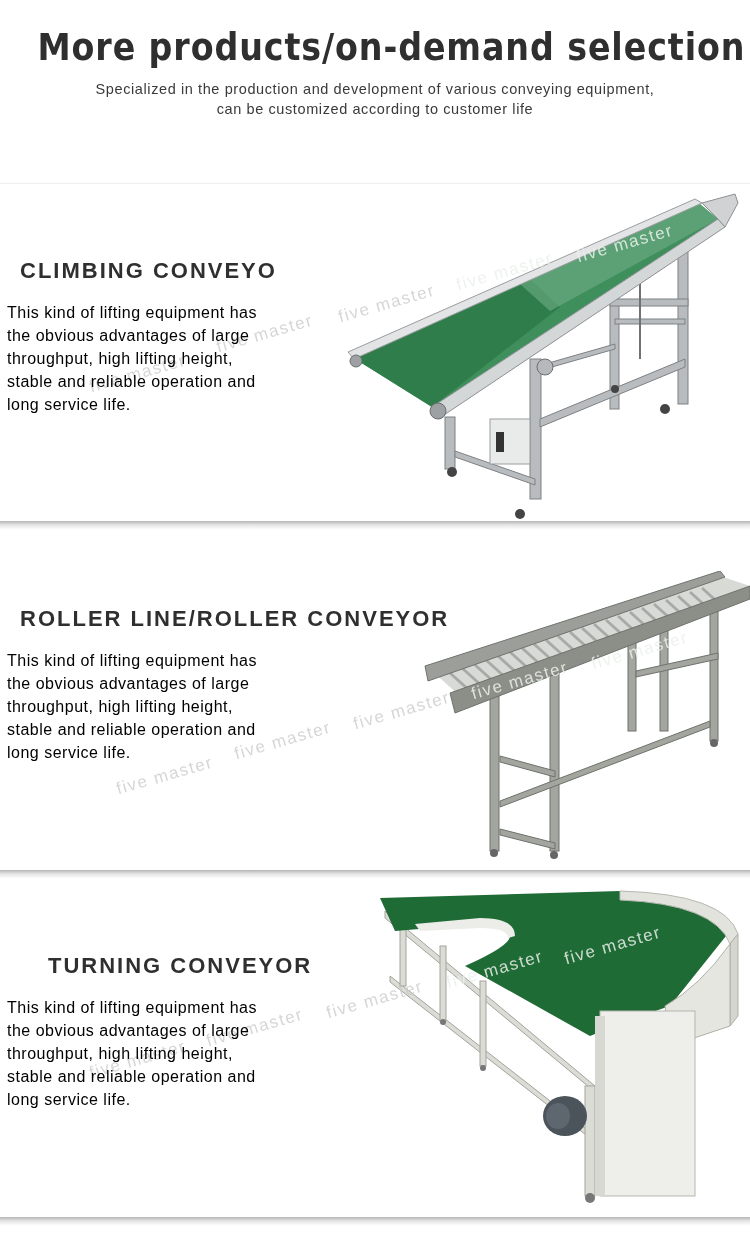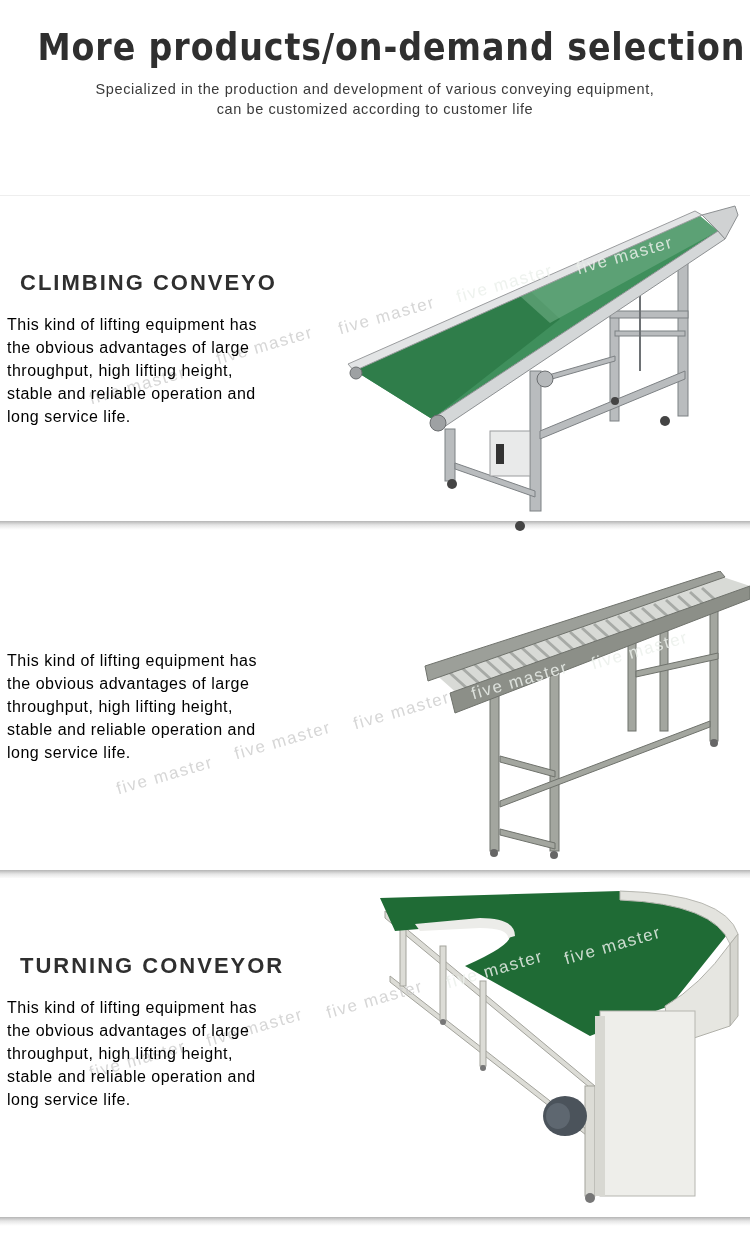--- a/index.html
+++ b/index.html
@@ -7,21 +7,21 @@
          font-family: "Liberation Sans", "DejaVu Sans", sans-serif; color: #333; }
   .hero { position: absolute; left: 0; top: 0; width: 634px; height: 183px; background: #fff; }
   .hero-title { position: absolute; left: 0; top: 26px; width: 750px; text-align: center;
     font-family: "DejaVu Sans", sans-serif; font-weight: bold; font-size: 37px;
     letter-spacing: 1px; color: #2f2f2f; transform: scaleX(0.9); transform-origin: center; white-space: nowrap; }
   .hero-sub { position: absolute; left: 0; top: 79px; width: 750px; text-align: center;
     font-size: 14.5px; line-height: 20px; color: #3a3a3a; letter-spacing: 0.6px; }
   .hero-sub span { display: block; }
 
   .section { position: absolute; left: 0; width: 750px; background: #fff; overflow: hidden; }
-  .section.s1 { top: 183px; height: 338px; border-top: 1px solid #eeeeee; margin-top: 12px; }
+  .section.s1 { top: 183px; height: 338px; border-top: 1px solid #eeeeee; }
   .section.s2 { top: 531px; height: 339px; }
   .section.s3 { top: 878px; height: 339px; }
   .shadow { position: absolute; left: 0; width: 750px; height: 9px;
     background: linear-gradient(#b5b5b5, #e6e6e6 45%, #f7f7f7 80%, #ffffff); }
 
   .sec-title { position: absolute; left: 20px; font-size: 22px; font-weight: bold;
     letter-spacing: 2px; color: #2f2f2f; white-space: nowrap; z-index: 3; }
   .sec-desc { position: absolute; left: 7px; width: 300px; font-size: 16px; line-height: 23px;
     letter-spacing: 0.5px; color: #000000; z-index: 3; }
   .sec-desc span { display: block; white-space: nowrap; }
@@ -93,20 +93,21 @@
 
   <div class="wm" style="left:88px; top:180px;">five master</div>
   <div class="wm" style="left:215px; top:140px;">five master</div>
   <div class="wm" style="left:337px; top:110px;">five master</div>
   <div class="wm light" style="left:455px; top:78px;">five master</div>
   <div class="wm light" style="left:575px; top:50px;">five master</div>
 </div>
 <div class="shadow" style="top:521px;"></div>
 
 <div class="section s2">
+  <div class="sec-title" style="top:75px;">ROLLER LINE/ROLLER CONVEYOR</div>
   <div class="sec-desc" style="top:118px;">
     <span>This kind of lifting equipment has</span>
     <span>the obvious advantages of large</span>
     <span>throughput, high lifting height,</span>
     <span>stable and reliable operation and</span>
     <span>long service life.</span>
   </div>
 
   <svg class="product-img" style="left:420px; top:40px;" width="330" height="290" viewBox="0 0 330 290">
     <g fill="#a3a69f" stroke="#6f726c" stroke-width="1">
@@ -160,21 +161,21 @@
 
   <div class="wm" style="left:115px; top:235px;">five master</div>
   <div class="wm" style="left:233px; top:200px;">five master</div>
   <div class="wm" style="left:352px; top:170px;">five master</div>
   <div class="wm light" style="left:470px; top:140px;">five master</div>
   <div class="wm light" style="left:590px; top:110px;">five master</div>
 </div>
 <div class="shadow" style="top:870px;"></div>
 
 <div class="section s3">
-  <div class="sec-title" style="top:75px;">TURNING CONVEYOR</div>
+  <div class="sec-title" style="top:75px;margin-left:28px;">TURNING CONVEYOR</div>
   <div class="sec-desc" style="top:118px;">
     <span>This kind of lifting equipment has</span>
     <span>the obvious advantages of large</span>
     <span>throughput, high lifting height,</span>
     <span>stable and reliable operation and</span>
     <span>long service life.</span>
   </div>
 
   <svg class="product-img" style="left:370px; top:8px;" width="380" height="325" viewBox="0 0 380 325">
 

